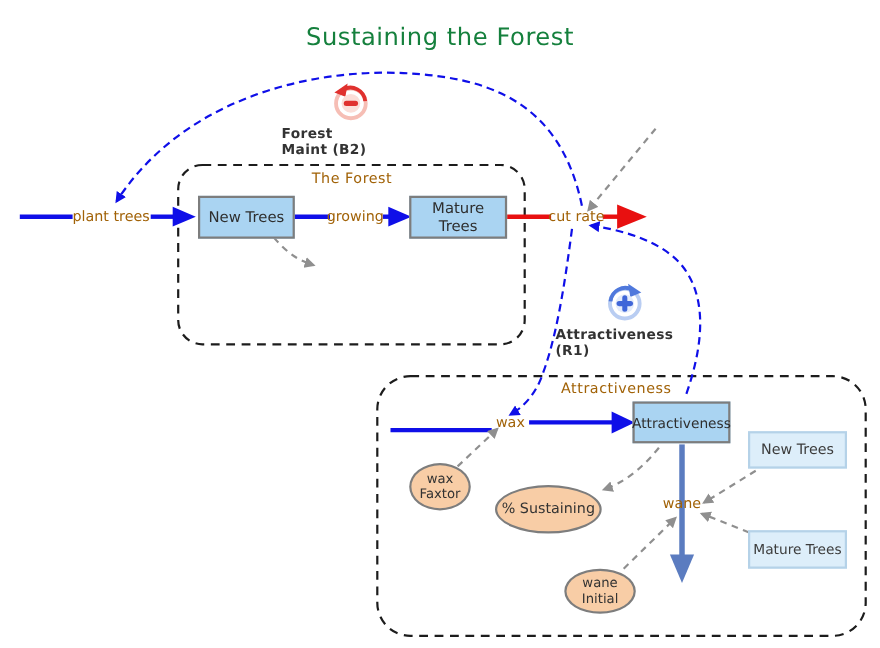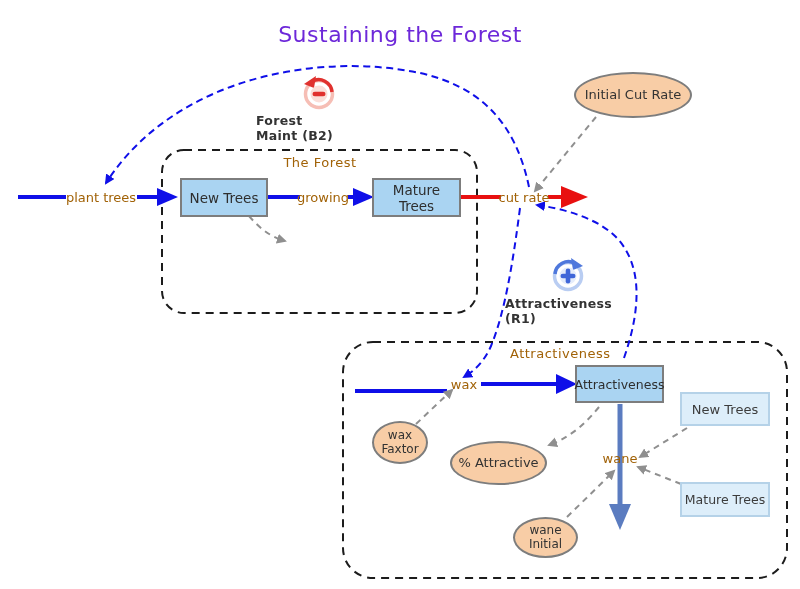--- a/index.html
+++ b/index.html
@@ -4,21 +4,21 @@
 <style>
   html,body{margin:0;padding:0;background:#ffffff;}
   .canvas{
     position:relative;width:800px;height:589px;overflow:hidden;background:#ffffff;
     font-family:"DejaVu Sans","Liberation Sans",sans-serif;
   }
   .canvas *{box-sizing:border-box;}
   .abs{position:absolute;}
   .title{
     position:absolute;top:22px;left:0;width:100%;text-align:center;
-    font-size:22px;color:#6d28d9;letter-spacing:0.5px;
+    font-size:22px;color:#15803d;letter-spacing:0.5px;
   }
   svg.layer{position:absolute;left:0;top:0;}
   .node-stock{
     position:absolute;background:#aad4f2;border:2px solid #7d7d7d;
     display:flex;align-items:center;justify-content:center;
     font-size:13.5px;color:#2e2e2e;text-align:center;
   }
   .node-ghost{
     position:absolute;background:#ddeefa;border:2px solid #b5d2e8;
     display:flex;align-items:center;justify-content:center;
@@ -149,29 +149,26 @@
     <span>Attractiveness</span>
   </div>
 
   <div class="node-ghost" style="left:680px;top:392px;width:90px;height:34px;">
     <span>New Trees</span>
   </div>
   <div class="node-ghost" style="left:680px;top:482px;width:90px;height:35px;font-size:12.5px;">
     <span>Mature Trees</span>
   </div>
 
-  <div class="node-aux" style="left:574px;top:72px;width:118px;height:46px;">
-    <span>Initial Cut Rate</span>
-  </div>
   <div class="node-aux" style="left:372px;top:421px;width:56px;height:43px;font-size:12px;">
     <span>wax</span>
     <span>Faxtor</span>
   </div>
   <div class="node-aux" style="left:450px;top:441px;width:97px;height:44px;">
-    <span>% Attractive</span>
+    <span>% Sustaining</span>
   </div>
   <div class="node-aux" style="left:513px;top:517px;width:65px;height:41px;font-size:12px;">
     <span>wane</span>
     <span>Initial</span>
   </div>
 
   <div class="flow-label" style="left:60px;top:190px;width:82px;">plant trees</div>
   <div class="flow-label" style="left:293px;top:190px;width:60px;">growing</div>
   <div class="flow-label" style="left:496px;top:190px;width:56px;">cut rate</div>
   <div class="flow-label" style="left:446px;top:377px;width:36px;">wax</div>

